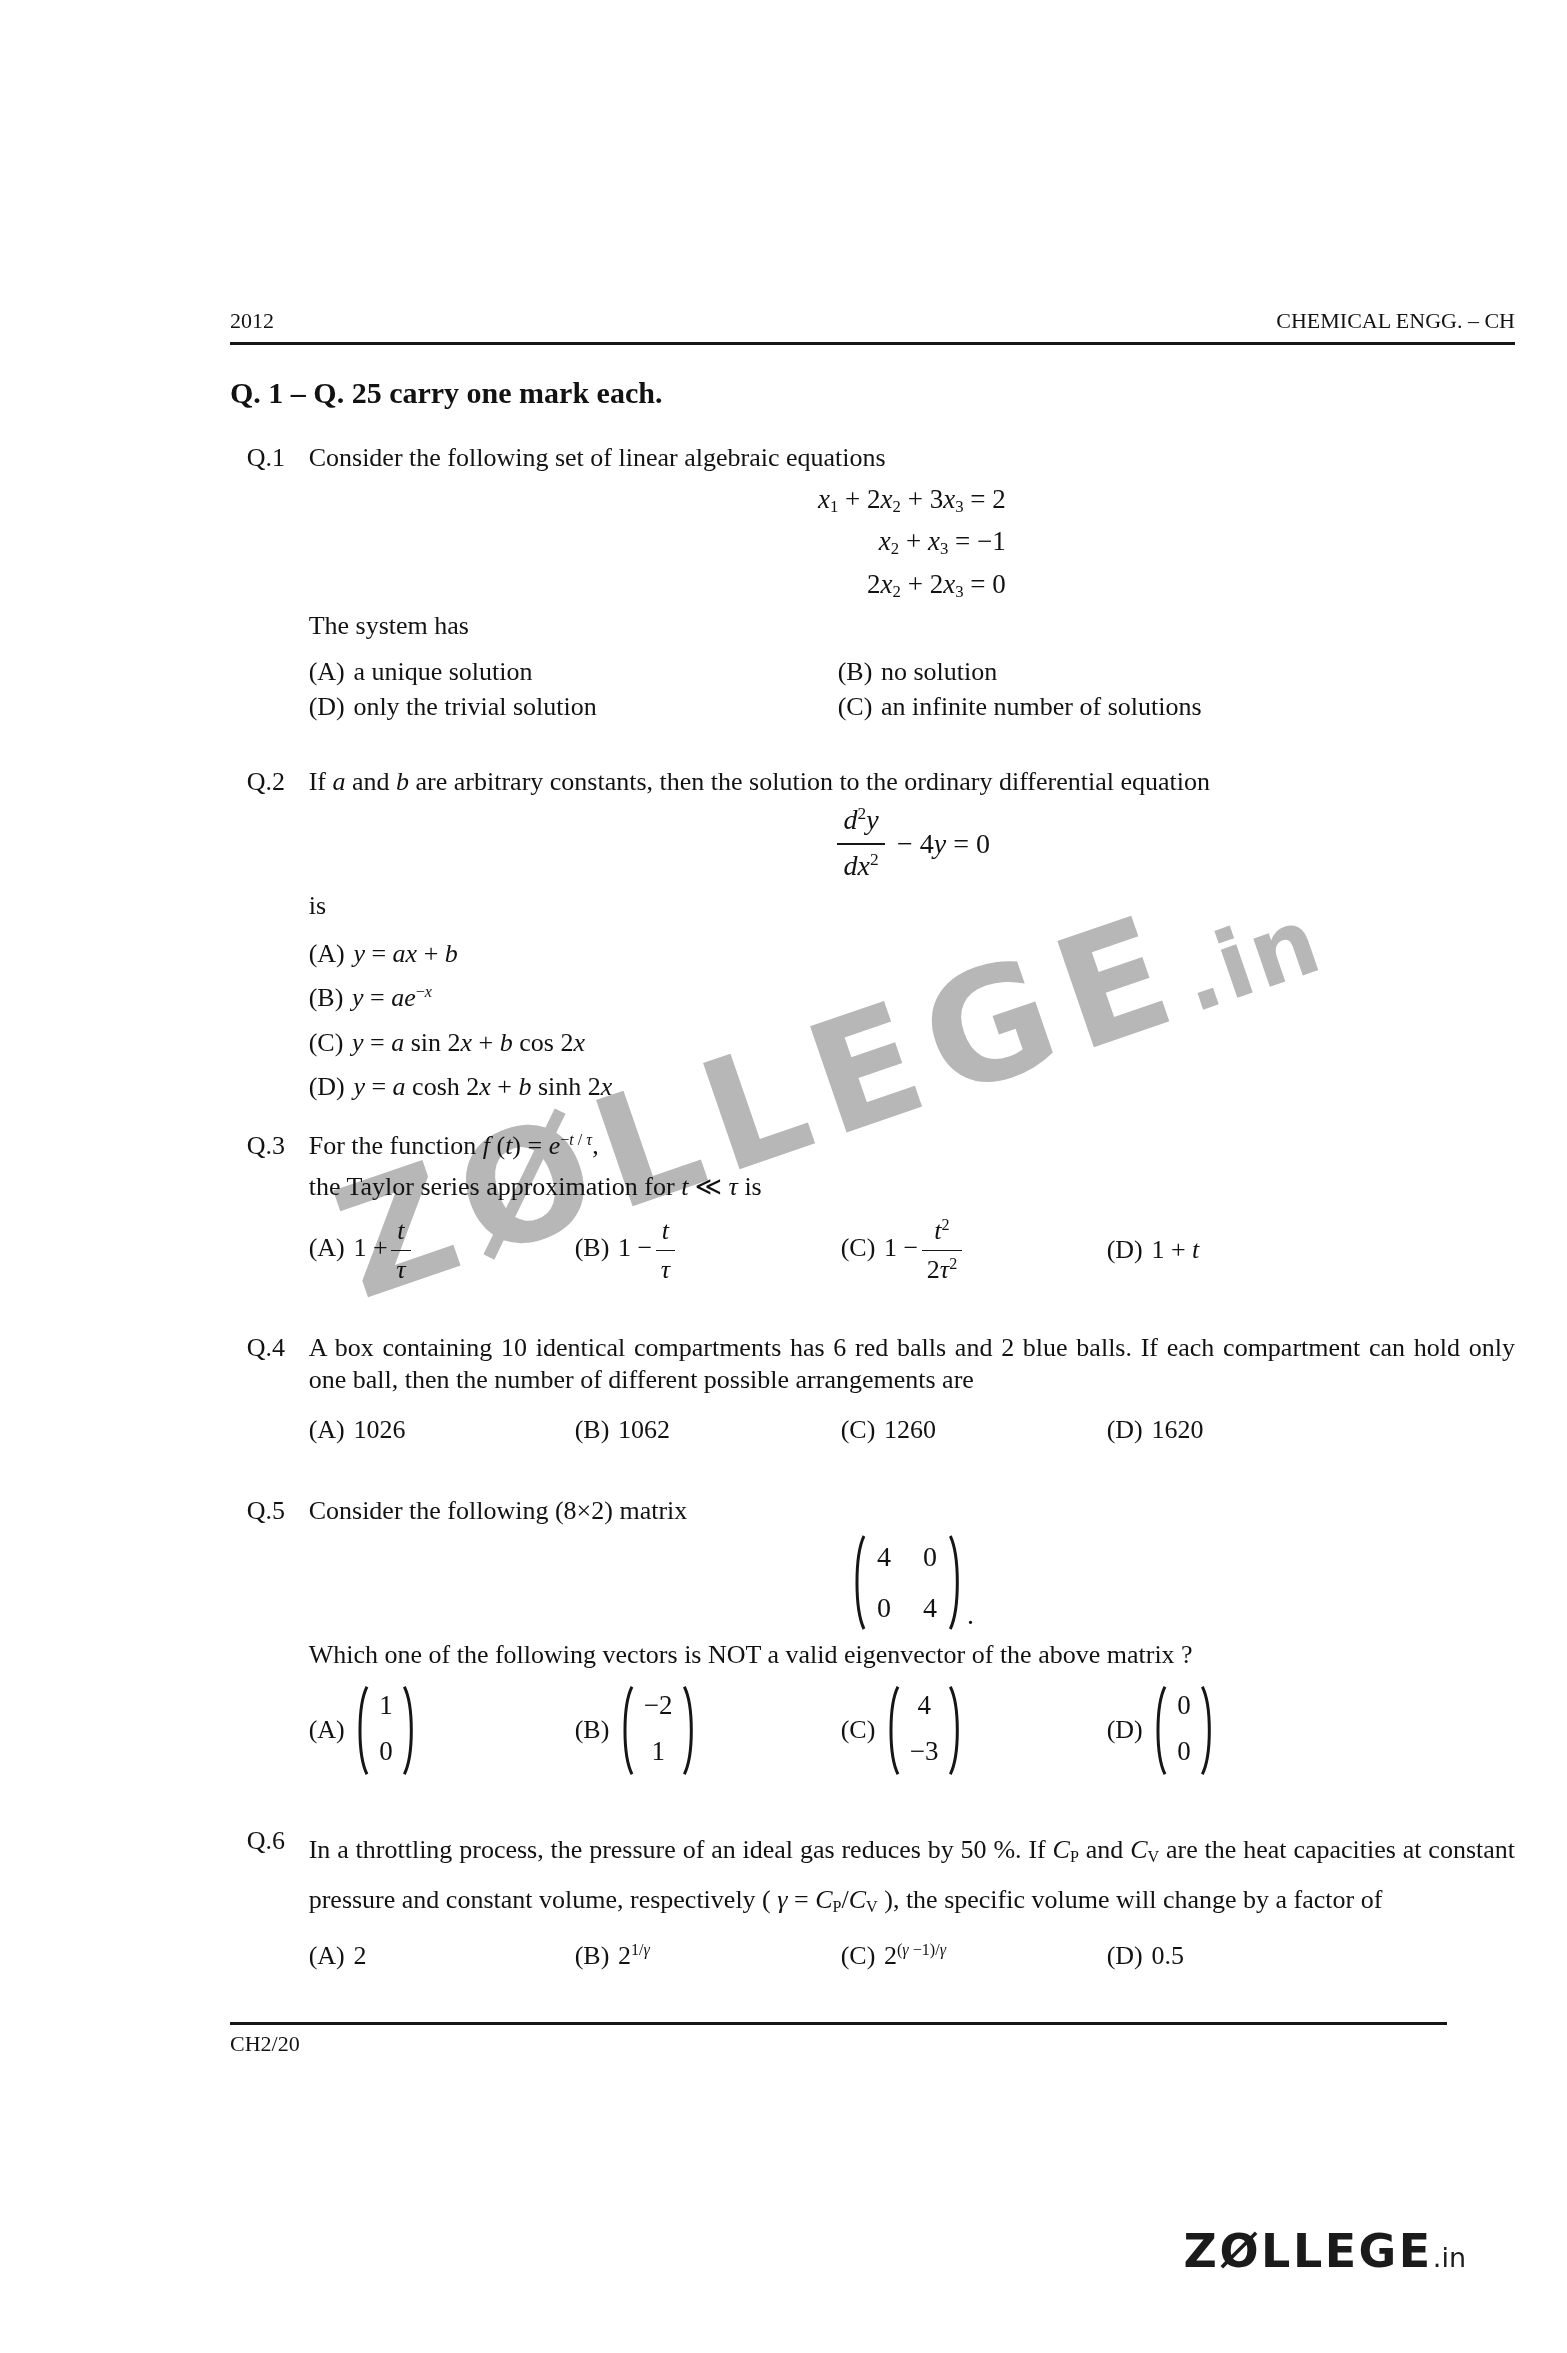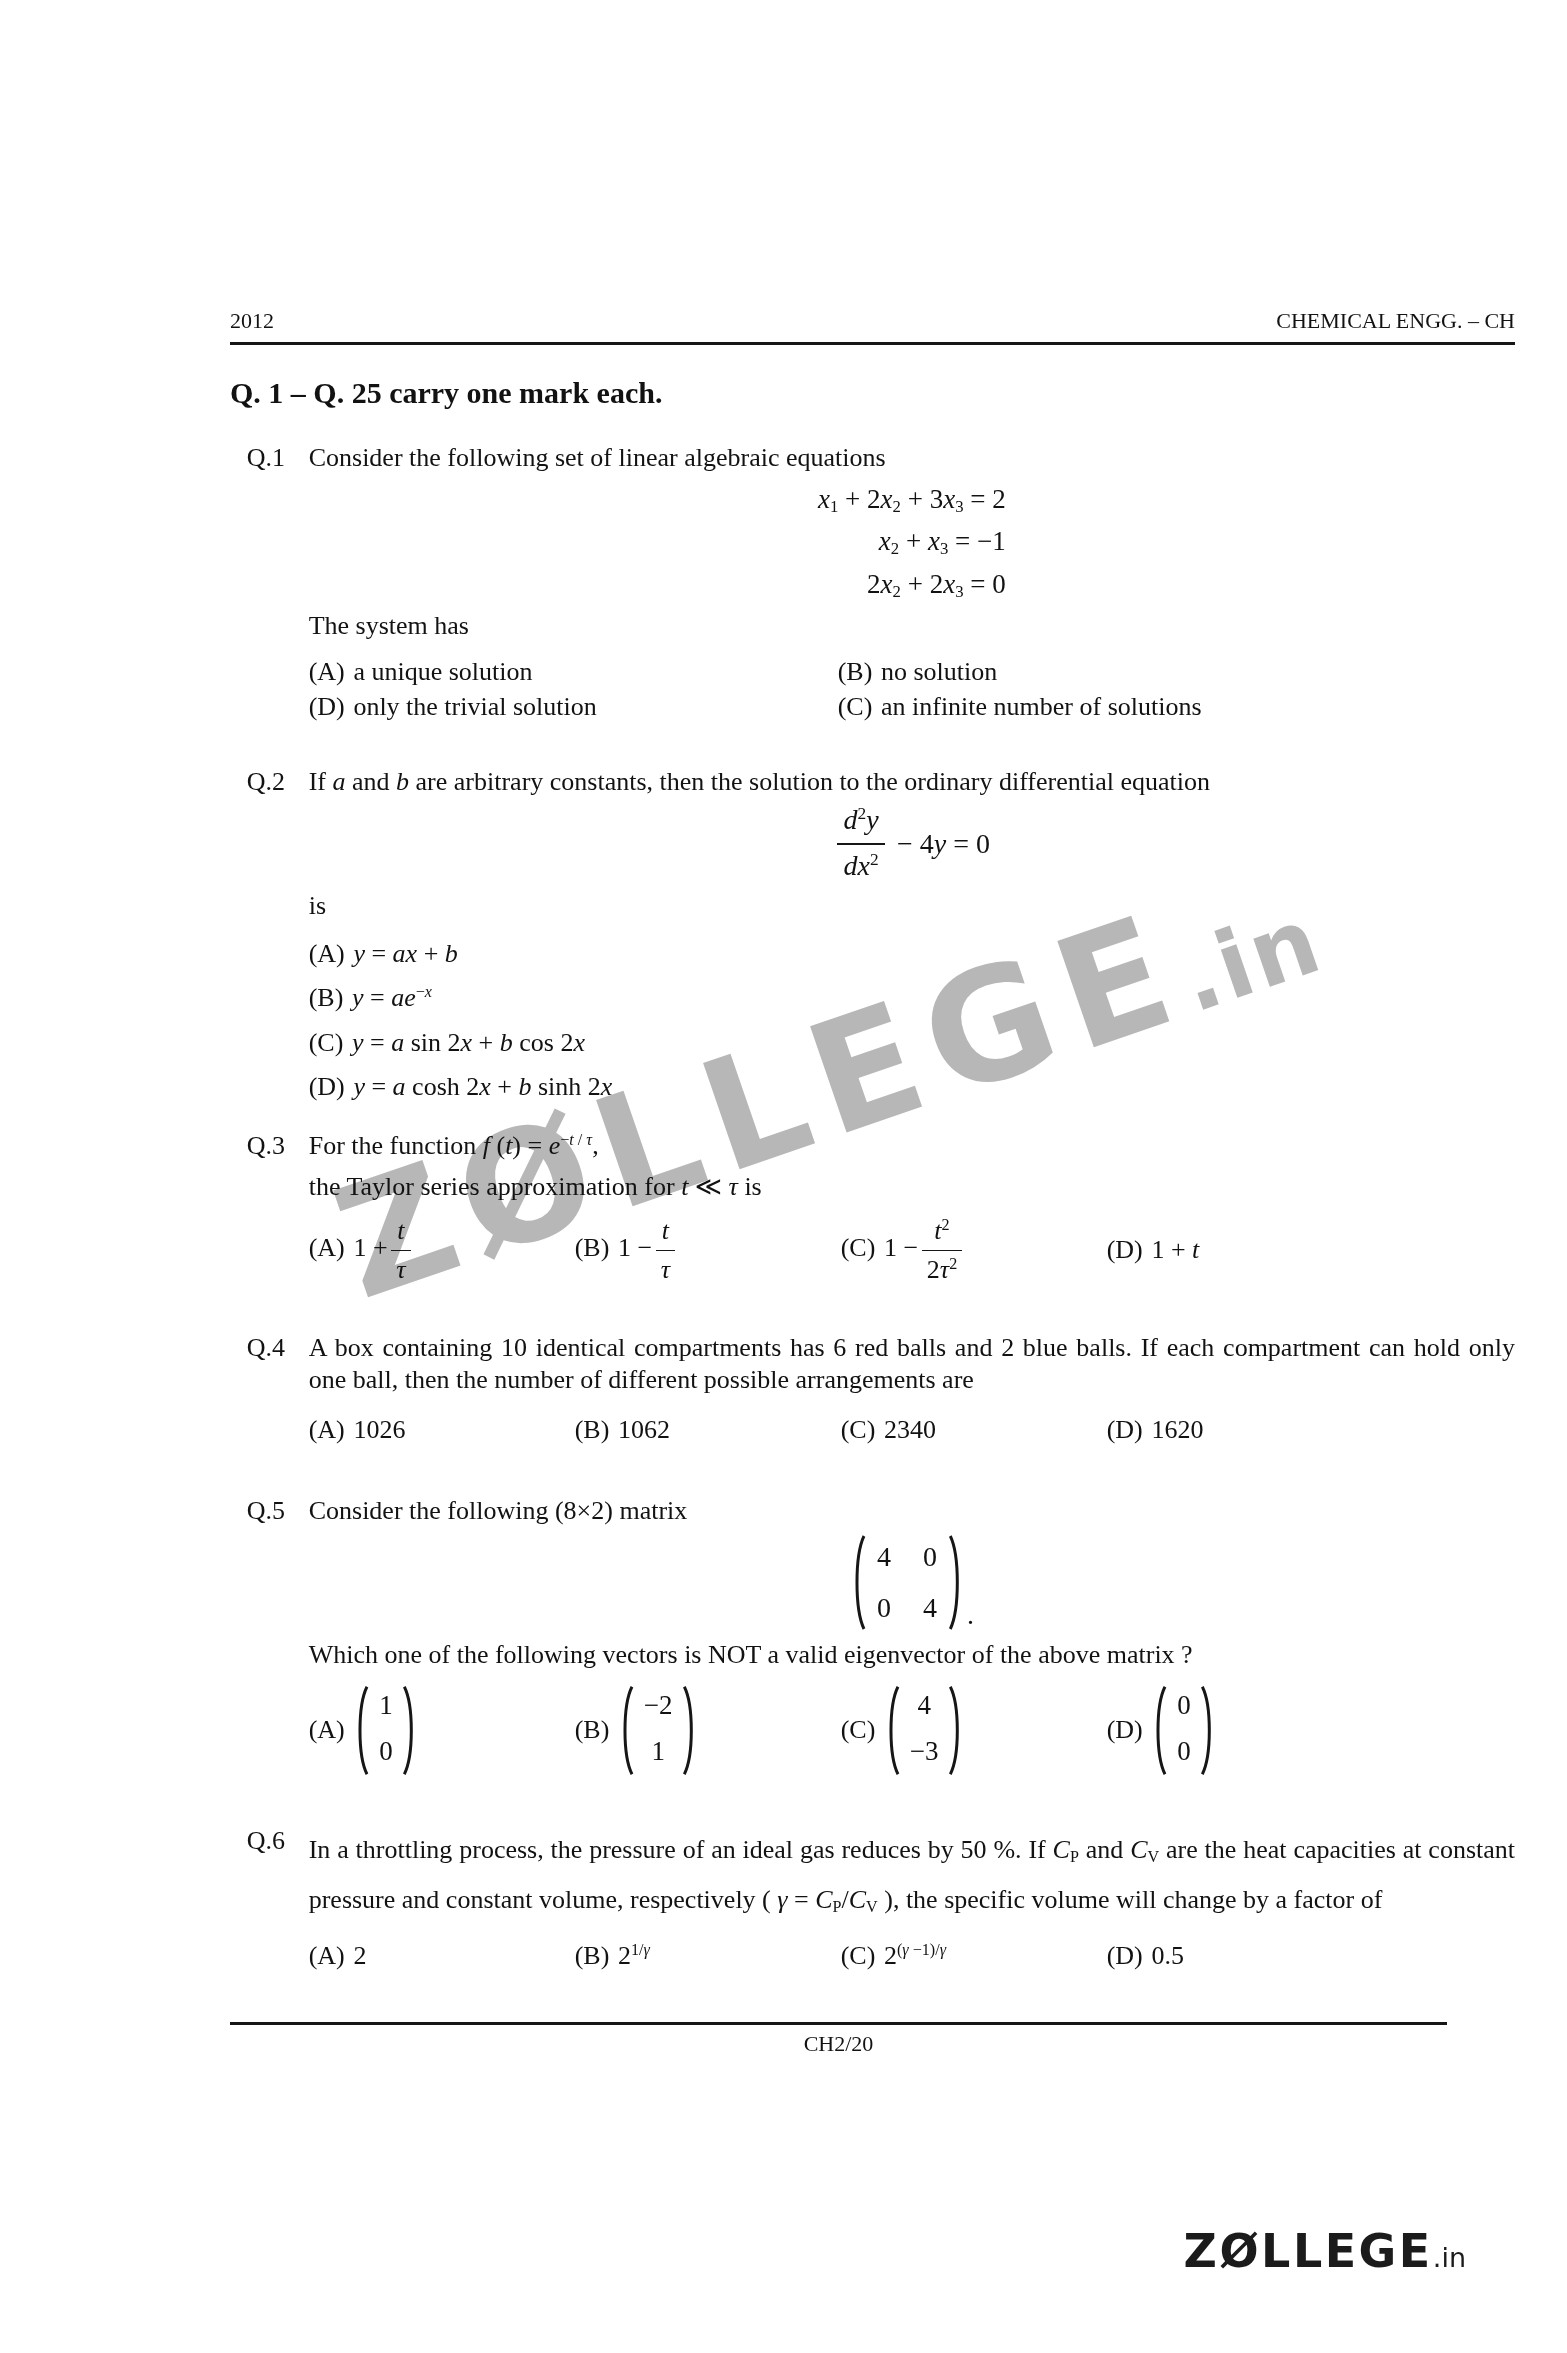--- a/index.html
+++ b/index.html
@@ -70,21 +70,21 @@
 
   
   .watermark{position:absolute;left:315px;top:993px;width:1024px;text-align:center;
              transform:rotate(-19deg);z-index:0;white-space:nowrap;
              font-family:"DejaVu Sans","Liberation Sans",sans-serif;font-weight:bold;color:#b7b7b7;}
   .wm-main{font-size:154px;letter-spacing:15px;}
   .wm-suffix{font-size:93px;letter-spacing:2.5px;}
 
   
   .page-footer{position:absolute;left:230px;right:120px;top:2022px;z-index:1;
-               border-top:3.1px solid #161616;display:flex;justify-content:center;
+               border-top:3.1px solid #161616;display:flex;justify-content:flex-start;
                font-size:22px;padding-top:6.2px;}
 
   
   .logo{position:absolute;top:2224px;right:101px;z-index:1;white-space:nowrap;
         font-family:"DejaVu Sans","Liberation Sans",sans-serif;color:#1b1b1b;}
   .logo-main{font-size:46px;font-weight:bold;letter-spacing:2.5px;}
   .logo-suffix{font-size:27px;font-weight:normal;}
 </style>
 </head>
 <body>
@@ -159,21 +159,21 @@
       </div>
     </section>
 
     <section class="question q4">
       <div class="qlabel">Q.4</div>
       <div class="qbody">
         <p class="qtext just">A box containing 10 identical compartments has 6 red balls and 2 blue balls. If each compartment can hold only one ball, then the number of different possible arrangements are</p>
         <div class="opts opts-4col">
           <div class="opt"><span class="marker">(A)</span><span class="opt-text">1026</span></div>
           <div class="opt"><span class="marker">(B)</span><span class="opt-text">1062</span></div>
-          <div class="opt"><span class="marker">(C)</span><span class="opt-text">2340</span></div>
+          <div class="opt"><span class="marker">(C)</span><span class="opt-text">1260</span></div>
           <div class="opt"><span class="marker">(D)</span><span class="opt-text">1620</span></div>
         </div>
       </div>
     </section>
 
     <section class="question q5">
       <div class="qlabel">Q.5</div>
       <div class="qbody">
         <p class="qtext">Consider the following (8×2) matrix</p>
         <div class="matrix-wrap">

